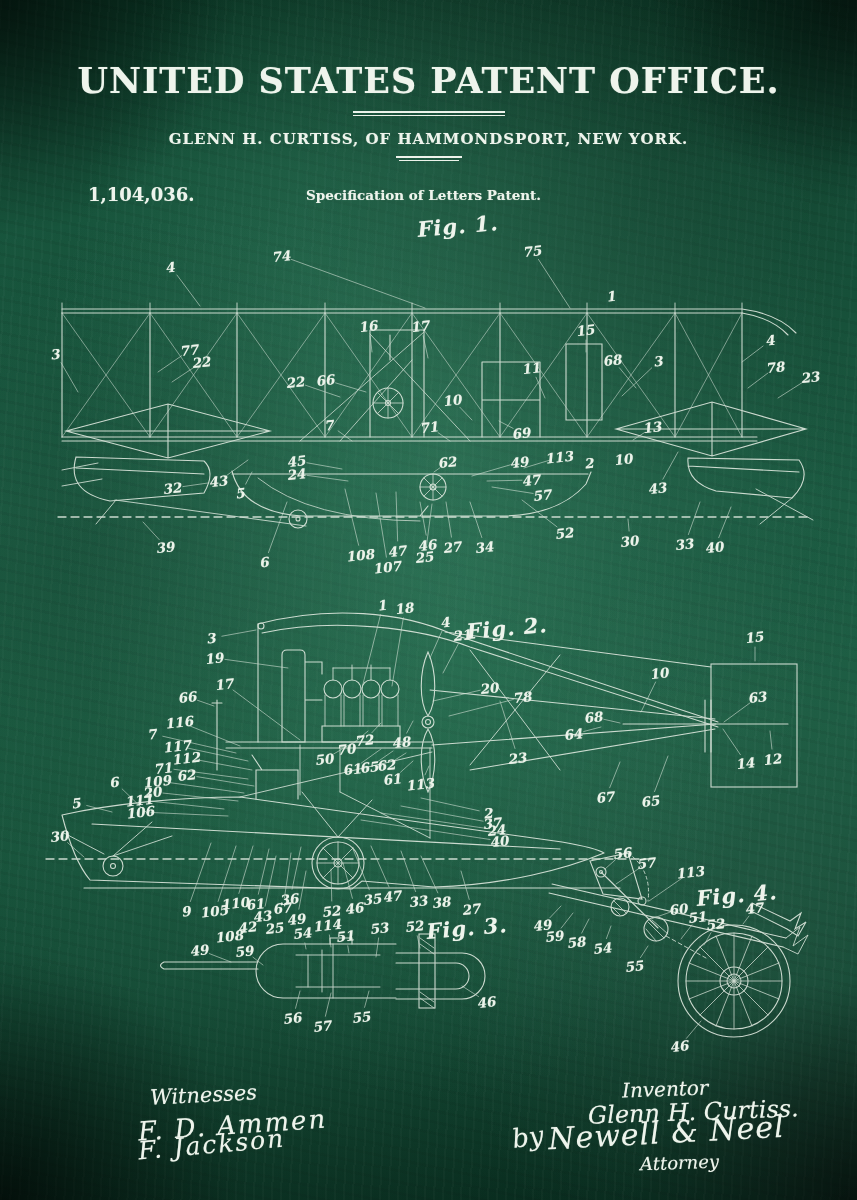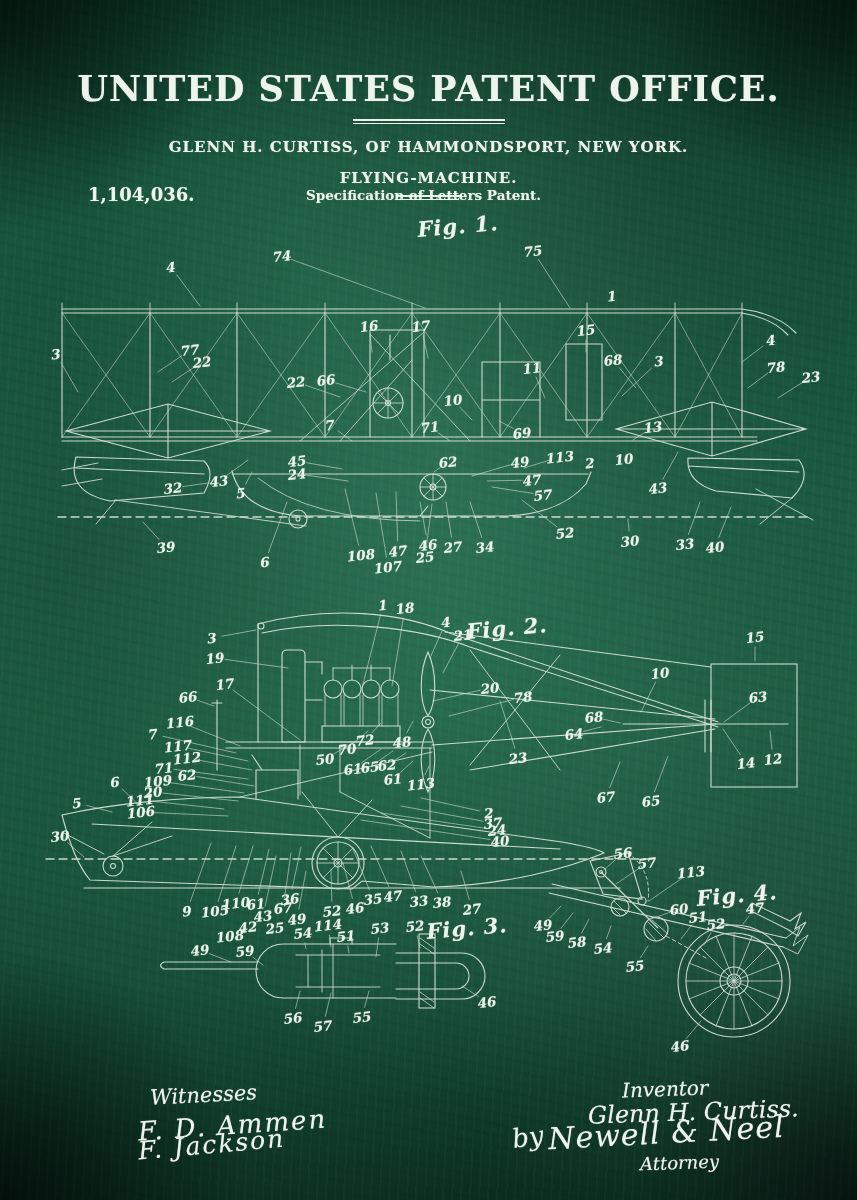--- a/index.html
+++ b/index.html
@@ -17,21 +17,21 @@
       repeating-linear-gradient(12deg, rgba(0,0,0,.05) 0 3px, rgba(0,0,0,0) 3px 11px),
       linear-gradient(180deg,#0a3423 0%,#16523a 14%,#1d5f45 42%,#1a5a40 60%,#124732 82%,#07291c 100%);
   }
   .texture{position:absolute;inset:0;pointer-events:none;
     background:
       radial-gradient(ellipse at 78% 12%, rgba(0,0,0,.18), rgba(0,0,0,0) 40%),
       radial-gradient(ellipse at 12% 45%, rgba(0,0,0,.15), rgba(0,0,0,0) 35%),
       radial-gradient(ellipse at 88% 78%, rgba(255,255,255,.05), rgba(0,0,0,0) 30%);}
   .ink{color:#eef4ec;text-shadow:0 0 1px rgba(236,246,236,.45);}
   .header{position:absolute;left:0;right:0;top:60px;text-align:center;}
-  .office{font-size:35px;font-weight:bold;letter-spacing:1px;margin-top:8px;}
+  .office{font-size:35px;font-weight:bold;letter-spacing:1px;}
   .rule{margin:10px auto 0;border-top:2.5px solid #edf3eb;width:152px;}
   .rule.thin{border-top-width:1.5px;margin-top:2px;}
   .inventor-line{margin-top:14px;font-size:15px;font-weight:bold;letter-spacing:1px;}
   .invention{margin-top:13px;font-size:15px;font-weight:bold;letter-spacing:1px;}
   .rule2{margin:8px auto 0;border-top:2px solid #edf3eb;width:66px;}
   .rule2.thin{border-top-width:1px;margin-top:2px;width:60px;}
   .patent-row{position:absolute;left:0;right:10px;top:184px;height:22px;}
   .patent-number{position:absolute;left:88px;font-size:18px;font-weight:bold;}
   .spec-line{position:absolute;left:50%;transform:translateX(-50%);top:3px;font-size:13.5px;font-weight:bold;}
   .patented{position:absolute;left:523px;font-size:18px;font-weight:bold;}
@@ -50,21 +50,20 @@
 <body>
 
 <div class="poster">
   <div class="texture"></div>
 
   <div class="header ink">
     <div class="office">UNITED STATES PATENT OFFICE.</div>
     <div class="rule"></div>
     <div class="rule thin"></div>
     <div class="inventor-line">GLENN H. CURTISS, OF HAMMONDSPORT, NEW YORK.</div>
-    <div class="invention">FLYING-MACHINE.</div>
     <div class="rule2"></div>
     <div class="rule2 thin"></div>
   </div>
   <div class="patent-row ink">
     <span class="patent-number">1,104,036.</span>
     <span class="spec-line">Specification of Letters Patent.</span>
   </div>
 
   <svg class="draw" width="857" height="1200" viewBox="0 0 857 1200">
     <g stroke="#e8efe6" fill="none" stroke-width="1.1" stroke-linecap="round" opacity="0.86">

